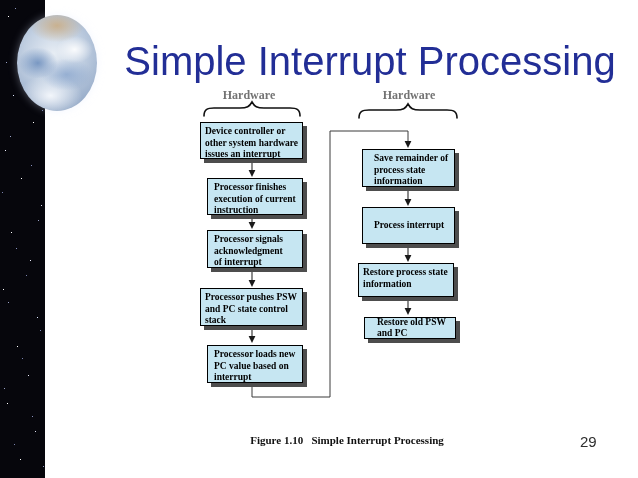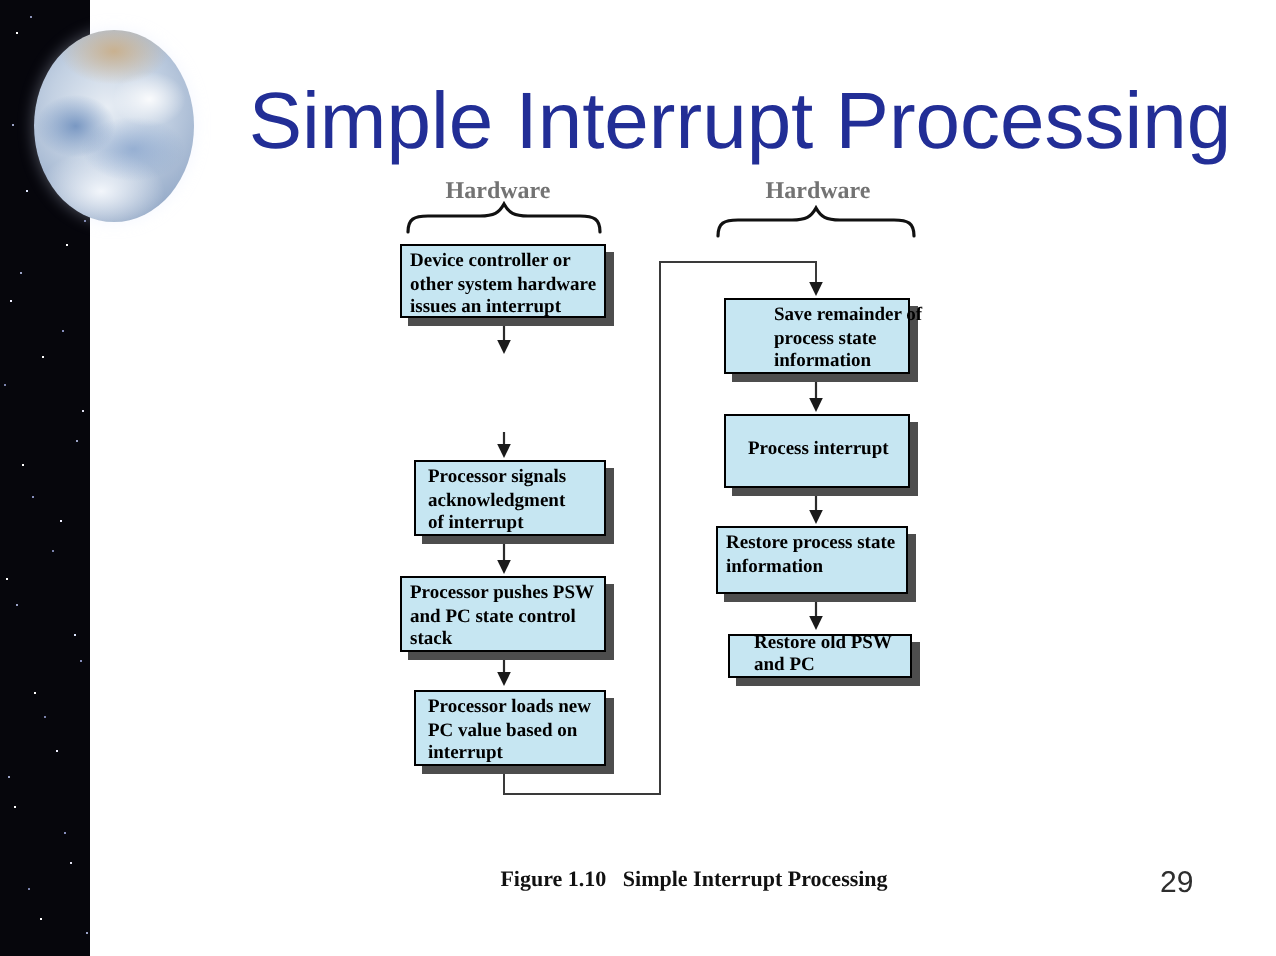--- a/index.html
+++ b/index.html
@@ -112,31 +112,34 @@
 
     <g stroke="#3a3a3a" stroke-width="1" fill="none">
       <path d="M252,383 L252,397 L330,397 L330,131 L408,131 L408,141.5"></path>
       <polygon points="404.6,141 411.4,141 408,148" fill="#1a1a1a" stroke="none"></polygon>
     </g>
   </svg>
 
   <div class="box" style="left:200px; top:122px; width:103px; height:37px;">Device controller or
 other system hardware
 issues an interrupt</div>
+  <div class="box" style="left:207px; top:178px; width:96px; height:37px; padding-left:6px;">Processor finishes
+execution of current
+instruction</div>
   <div class="box" style="left:207px; top:230px; width:96px; height:38px; padding-left:6px;">Processor signals
 acknowledgment
 of interrupt</div>
   <div class="box" style="left:200px; top:288px; width:103px; height:38px;">Processor pushes PSW
 and PC state control
 stack</div>
   <div class="box" style="left:207px; top:345px; width:96px; height:38px; padding-left:6px;">Processor loads new
 PC value based on
 interrupt</div>
 
-  <div class="box" style="left:362px; top:149px; width:93px; height:38px; padding-left:24px;">Save remainder of
+  <div class="box" style="left:362px; top:149px; width:93px; height:38px; padding-left:11px;">Save remainder of
 process state
 information</div>
   <div class="box v-center" style="left:362px; top:207px; width:93px; height:37px; padding-left:11px;">Process interrupt</div>
   <div class="box" style="left:358px; top:263px; width:96px; height:34px;">Restore process state
 information</div>
   <div class="box v-center" style="left:364px; top:317px; width:92px; height:22px; padding-left:12px;">Restore old PSW
 and PC</div>
 
   <div class="caption">Figure 1.10   Simple Interrupt Processing</div>
   <div class="page-num">29</div>

